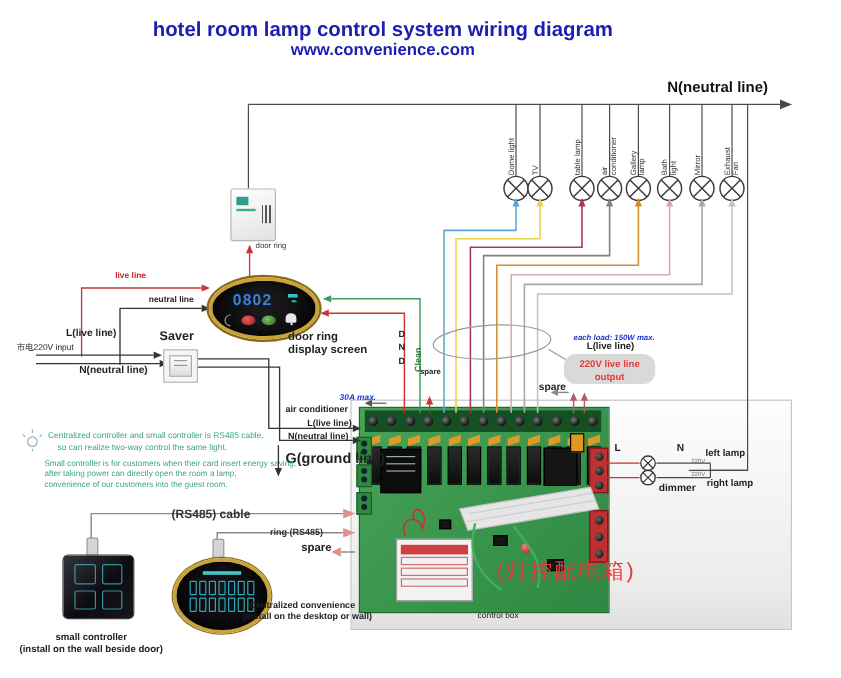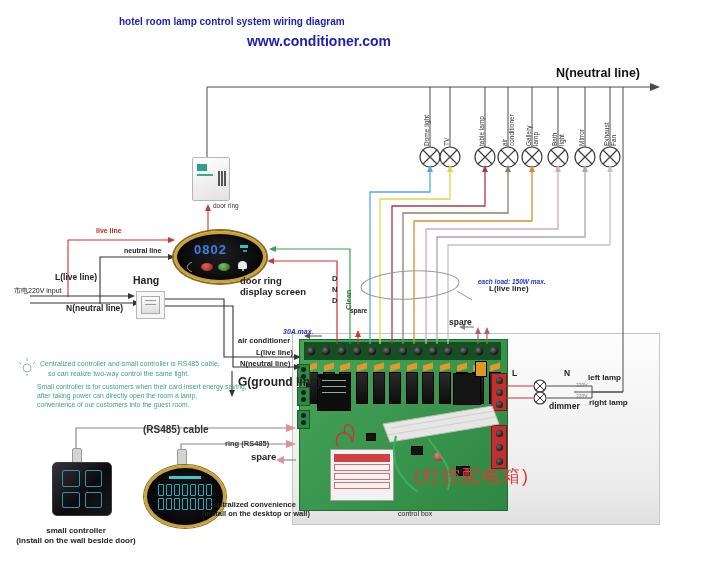--- a/index.html
+++ b/index.html
@@ -316,22 +316,22 @@
     <polygon points="286,424 296,428 286,432" fill="#e09090"></polygon>
     <polygon points="286,440 296,444 286,448" fill="#e09090"></polygon>
     <polygon points="284,456 276,460 284,464" fill="#e09090"></polygon>
 
     <g stroke="#9ab0c0" stroke-width="1" fill="none">
       <circle cx="27" cy="368" r="4"></circle>
         <path d="M27,361 V358 M21,364 L19,362 M33,364 L35,362 M27,374 V376"></path>
     </g>
   </svg>
 
-  <div class="lbl b blue z3" style="left:119px;top:16px;width:400px;font-size:10px;">hotel room lamp control system wiring diagram</div>
-  <div class="lbl b blue z3" style="left:119px;top:34px;width:400px;text-align:center;font-size:14px;">www.conditioner.com</div>
+  <div class="lbl b blue z3" style="left:119px;top:16px;width:400px;text-align:center;font-size:17px;">hotel room lamp control system wiring diagram</div>
+  <div class="lbl b blue z3" style="left:119px;top:34px;width:400px;text-align:center;font-size:14px;">www.convenience.com</div>
   <div class="lbl b z3" style="left:556px;top:67px;font-size:12.5px;color:#111;">N(neutral line)</div>
 
   <div class="lbl rot z3" style="left:423px;top:146px;width:44px;font-size:6.5px;color:#333;">Dome light</div>
   <div class="lbl rot z3" style="left:443px;top:146px;width:44px;font-size:6.5px;color:#333;">TV</div>
   <div class="lbl rot z3" style="left:478px;top:146px;width:34px;font-size:6.5px;color:#333;">table lamp</div>
   <div class="lbl rot z3" style="left:501px;top:146px;width:40px;font-size:6.5px;color:#333;">air conditioner</div>
   <div class="lbl rot z3" style="left:525px;top:146px;width:34px;font-size:6.5px;color:#333;">Gallery lamp</div>
   <div class="lbl rot z3" style="left:551px;top:146px;width:26px;font-size:6.5px;color:#333;">Bath light</div>
   <div class="lbl rot z3" style="left:578px;top:146px;width:40px;font-size:6.5px;color:#333;">Mirror</div>
   <div class="lbl rot z3" style="left:603px;top:146px;width:34px;font-size:6.5px;color:#333;">Exhaust Fan</div>
@@ -353,39 +353,43 @@
     <div class="bell"></div>
   </div>
   <div class="lbl b z3" style="left:240px;top:276px;font-size:9.5px;">door ring</div>
   <div class="lbl b z3" style="left:240px;top:287px;font-size:9.5px;">display screen</div>
   <div class="lbl b red z3" style="left:96px;top:227px;font-size:7px;">live line</div>
   <div class="lbl b z3" style="left:124px;top:247px;font-size:7px;">neutral line</div>
 
   <div class="lbl b z3" style="left:55px;top:273px;font-size:8.5px;">L(live line)</div>
   <div class="lbl z3" style="left:14px;top:287px;font-size:7px;">市电220V input</div>
   <div class="lbl b z3" style="left:66px;top:304px;font-size:8.5px;">N(neutral line)</div>
-  <div class="lbl b z3" style="left:133px;top:275px;font-size:10.5px;">Hang</div>
+  <div class="lbl b z3" style="left:133px;top:275px;font-size:10.5px;">Saver</div>
   <div class="saver">
       <div class="btn">
         <i></i>
         <i></i>
       </div>
     </div>
 
   <div class="lbl b z3" style="left:256px;top:349px;font-size:7.5px;">L(live line)</div>
   <div class="lbl b z3" style="left:240px;top:360px;font-size:7.5px;">N(neutral line)</div>
   <div class="lbl b z3" style="left:238px;top:376px;font-size:12px;">G(ground line)</div>
   <div class="lbl b i z3" style="left:283px;top:328px;font-size:7px;color:#2233cc;">30A max.</div>
   <div class="lbl b z3" style="left:238px;top:337px;font-size:7.5px;">air conditioner</div>
   <div class="lbl b vtext z3" style="left:330px;top:274px;font-size:7.5px;letter-spacing:2px;height:36px;">DND</div>
   <div class="lbl b rot dgreen z3" style="left:345px;top:310px;width:36px;font-size:7.5px;">Clean</div>
   <div class="lbl b z3" style="left:350px;top:307px;font-size:6.5px;">spare</div>
   <div class="lbl b z3" style="left:449px;top:318px;font-size:8.5px;">spare</div>
   <div class="lbl b i z3" style="left:478px;top:278px;font-size:6.5px;color:#2233cc;">each load: 150W max.</div>
   <div class="lbl b z3" style="left:489px;top:285px;font-size:8px;">L(live line)</div>
+  <div class="outbox z3">
+    <div>220V live line</div>
+    <div>output</div>
+  </div>
   <div class="lbl cnred z3" style="left:414px;top:467px;font-size:18px;letter-spacing:2px;">(灯控配电箱)</div>
   <div class="lbl z3" style="left:398px;top:510px;font-size:7px;">control box</div>
 
   <div class="lbl b z3" style="left:512px;top:369px;font-size:8.5px;">L</div>
   <div class="lbl b z3" style="left:564px;top:369px;font-size:8.5px;">N</div>
   <div class="lbl z3" style="left:576px;top:383px;font-size:5px;color:#777;">220V</div>
   <div class="lbl z3" style="left:576px;top:394px;font-size:5px;color:#777;">220V</div>
   <div class="lbl b z3" style="left:588px;top:374px;font-size:8px;">left lamp</div>
   <div class="lbl b z3" style="left:589px;top:399px;font-size:8px;">right lamp</div>
   <div class="lbl b z3" style="left:549px;top:402px;font-size:8.5px;">dimmer</div>

